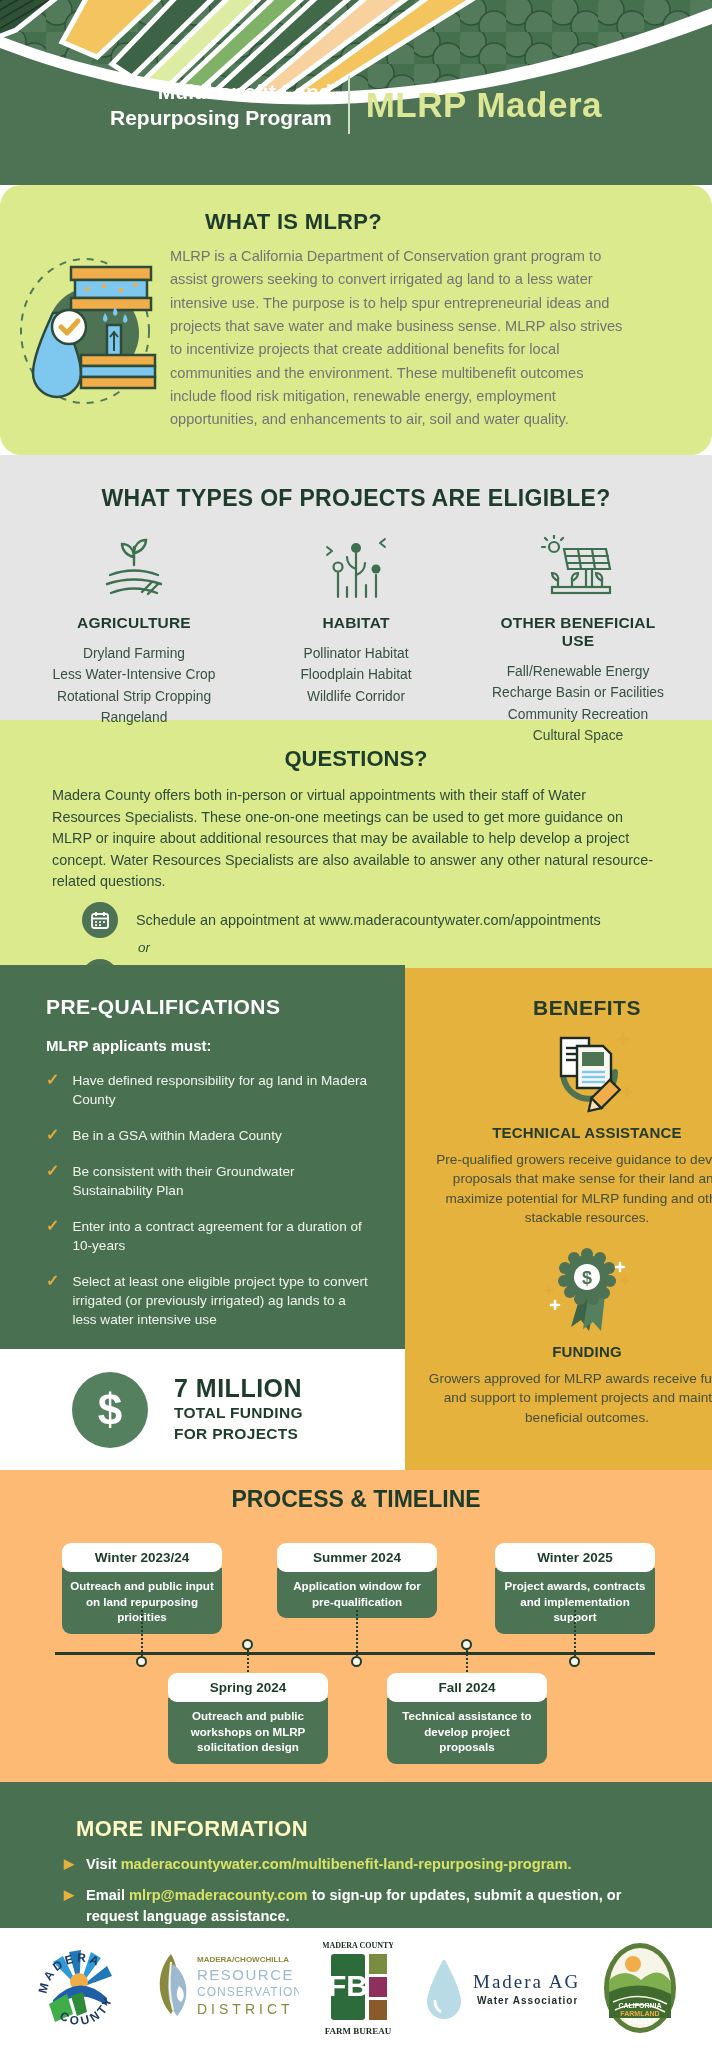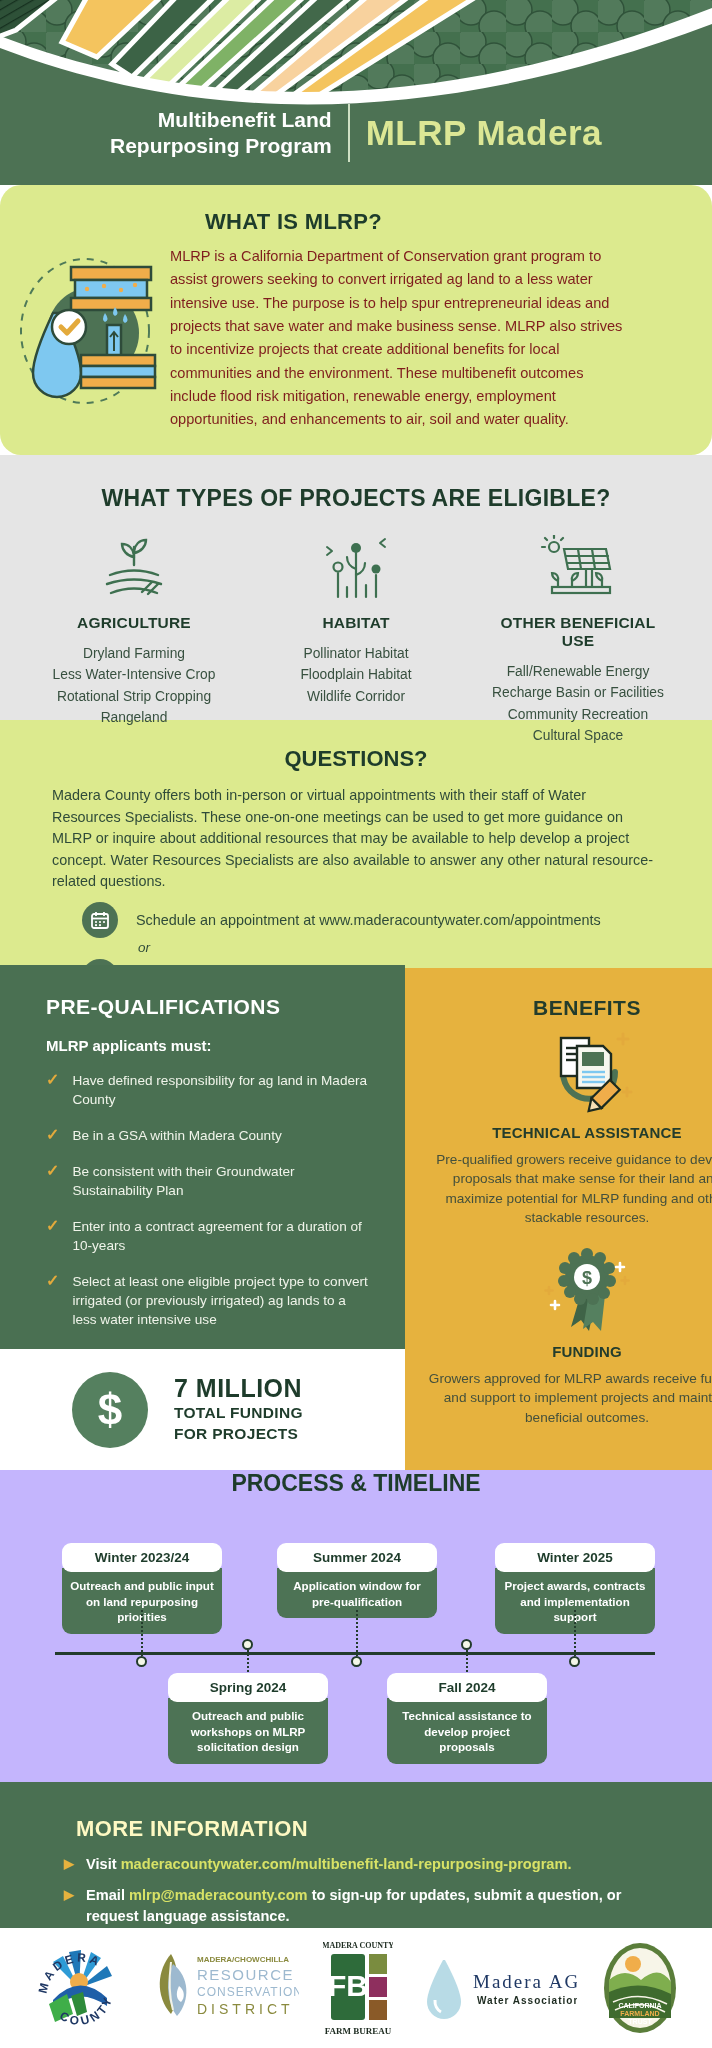--- a/index.html
+++ b/index.html
@@ -2,32 +2,32 @@
 <html><head>
 <meta charset="utf-8">
 <style>
   html,body{margin:0;padding:0;background:#fff;}
   .page{width:712px;height:2048px;margin:0 auto;position:relative;
         font-family:"Liberation Sans",sans-serif;overflow:hidden;background:#fff;}
 
   
   .header{position:relative;width:712px;height:185px;background:#4d7254;}
   .header svg.decor{position:absolute;top:0;left:0;}
-  .header-titles{position:absolute;top:104px;left:0;width:712px;display:flex;
+  .header-titles{position:absolute;top:76px;left:0;width:712px;display:flex;
                  align-items:center;justify-content:center;gap:16px;}
   .program-title{color:#fff;font-weight:bold;font-size:21px;line-height:1.25;text-align:right;}
   .header-divider{width:2px;height:58px;background:#cfe0c4;}
   .brand-title{color:#dce795;font-weight:bold;font-size:35px;letter-spacing:.5px;}
 
   
   .what-is{width:712px;height:270px;background:#dcea8e;box-sizing:border-box;padding-top:24px;border-radius:21px;}
   .what-is h2{margin:0 0 0 205px;font-size:22px;color:#1e3c2b;letter-spacing:.3px;}
   .what-row{display:flex;margin-top:10px;}
   .what-illustration{width:170px;display:flex;justify-content:center;align-items:flex-start;padding-top:6px;}
-  .what-body{width:462px;font-size:14.6px;line-height:1.6;color:#7f1d1d;}
+  .what-body{width:462px;font-size:14.6px;line-height:1.6;color:#737373;}
 
   
   .eligible{width:712px;height:265px;background:#e5e5e5;box-sizing:border-box;padding-top:30px;text-align:center;}
   .eligible h2{margin:0;font-size:23px;color:#1e3c2b;letter-spacing:.3px;}
   .elig-cols{display:flex;justify-content:center;gap:32px;margin-top:22px;}
   .elig-col{width:190px;}
   .elig-icon{height:68px;display:flex;align-items:center;justify-content:center;}
   .elig-title{font-weight:bold;font-size:15.5px;color:#1e3c2b;margin-top:12px;letter-spacing:.2px;}
   .elig-item{font-size:13.8px;color:#37503f;line-height:1.55;}
   .elig-items{margin-top:11px;}
@@ -58,21 +58,21 @@
   .funding-label{font-size:15.5px;font-weight:bold;color:#1e3c2b;line-height:1.35;letter-spacing:.3px;}
 
   .benefits{position:absolute;left:405px;top:3px;width:364px;height:502px;background:#e6b23e;
             box-sizing:border-box;padding:28px 18px 0 18px;text-align:center;}
   .benefits h2{margin:0;font-size:21px;color:#233c2c;letter-spacing:.5px;}
   .benefit-icon{height:96px;display:flex;align-items:center;justify-content:center;margin-top:4px;}
   .benefit-title{font-weight:bold;font-size:15px;color:#233c2c;margin-top:4px;letter-spacing:.2px;}
   .benefit-body{font-size:13.6px;color:#44503c;line-height:1.42;margin-top:9px;}
 
   
-  .timeline{width:712px;height:312px;background:#c4b5fd;box-sizing:border-box;position:relative;}
+  .timeline{width:712px;height:312px;background:#fdba74;box-sizing:border-box;padding-top:16px;position:relative;}
   .timeline h2{margin:0;text-align:center;font-size:23px;color:#1e3c2b;}
   .tl{position:absolute;left:0;top:0;width:712px;height:312px;}
   .tl-line{position:absolute;left:55px;width:600px;height:3px;background:#233c2c;top:182px;}
   .tl-card{position:absolute;width:160px;}
   .tl-head{background:#fff;border-radius:9px;padding:7px 4px;font-weight:bold;font-size:13.5px;
            color:#1e3c2b;text-align:center;position:relative;z-index:2;}
   .tl-body{background:#4d7355;border-radius:0 0 9px 9px;margin-top:-4px;padding:10px 8px 9px 8px;
            color:#fff;font-weight:bold;font-size:11.6px;line-height:1.35;text-align:center;}
   .tl-dot{position:absolute;width:7px;height:7px;border:2.5px solid #233c2c;border-radius:50%;background:#f4f7e8;z-index:3;}
   .tl-connector{position:absolute;width:0;border-left:2px dotted #233c2c;z-index:1;}

